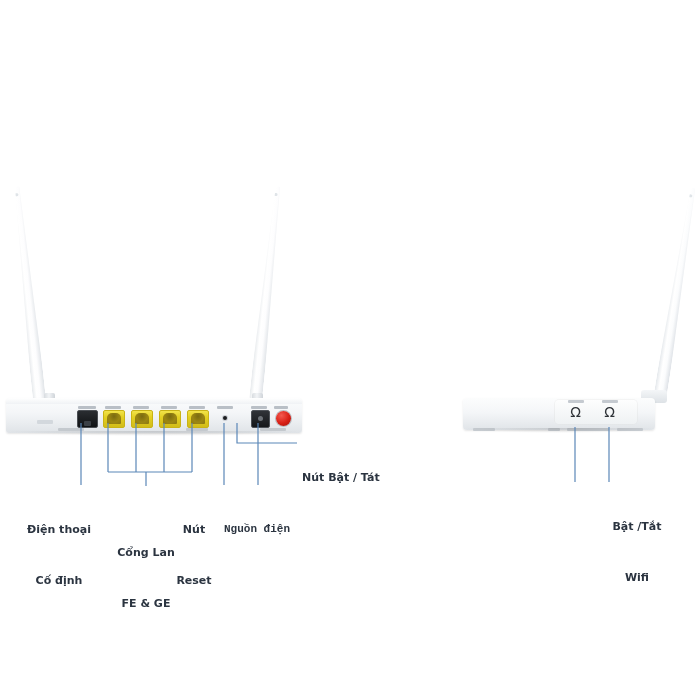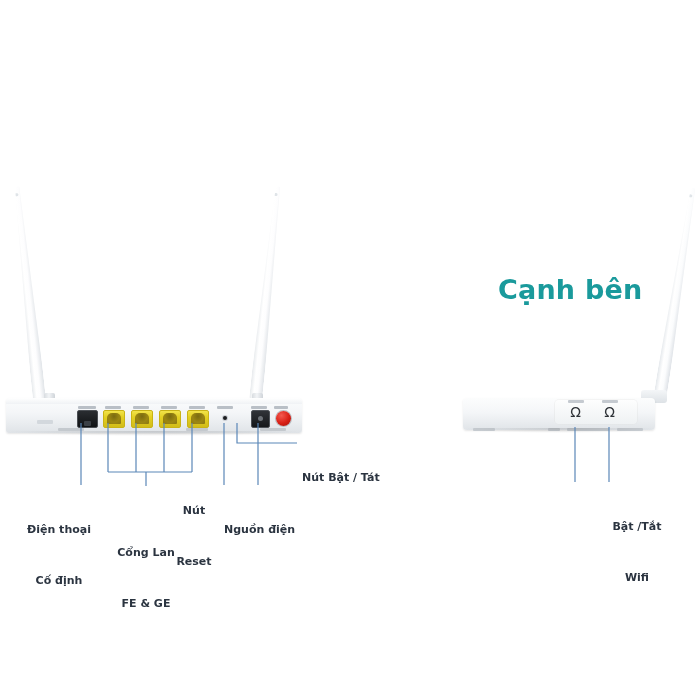--- a/index.html
+++ b/index.html
@@ -399,38 +399,37 @@
 
       <path d="M 237 423 L 237 443 L 297 443"></path>
 
       <path d="M 575 427 L 575 482"></path>
 
       <path d="M 609 427 L 609 482"></path>
     </g>
   </svg>
 
 
-  <div class="heading heading-right">Cạnh bên</div>
 
   <div class="label center" style="left:14px; top:487px; width:90px;">
     <div>Điện thoại</div>
     <div>Cố định</div>
   </div>
 
   <div class="label center" style="left:103px; top:510px; width:86px;">
     <div>Cổng Lan</div>
     <div>FE &amp; GE</div>
   </div>
 
-  <div class="label center" style="left:168px; top:468px; width:52px;">
+  <div class="label center" style="left:168px; top:487px; width:52px;">
     <div>Nút</div>
     <div>Reset</div>
   </div>
 
-  <div class="label" style="left:224px; top:487px;">
+  <div class="label" style="left:224px; top:487px;font-family:Liberation Mono, monospace;">
     <div>Nguồn điện</div>
   </div>
 
   <div class="label" style="left:302px; top:435px;">
     <div>Nút Bật / Tát</div>
   </div>
 
 
   <div class="label center" style="left:596px; top:484px; width:82px;">
     <div>Bật /Tắt</div>

